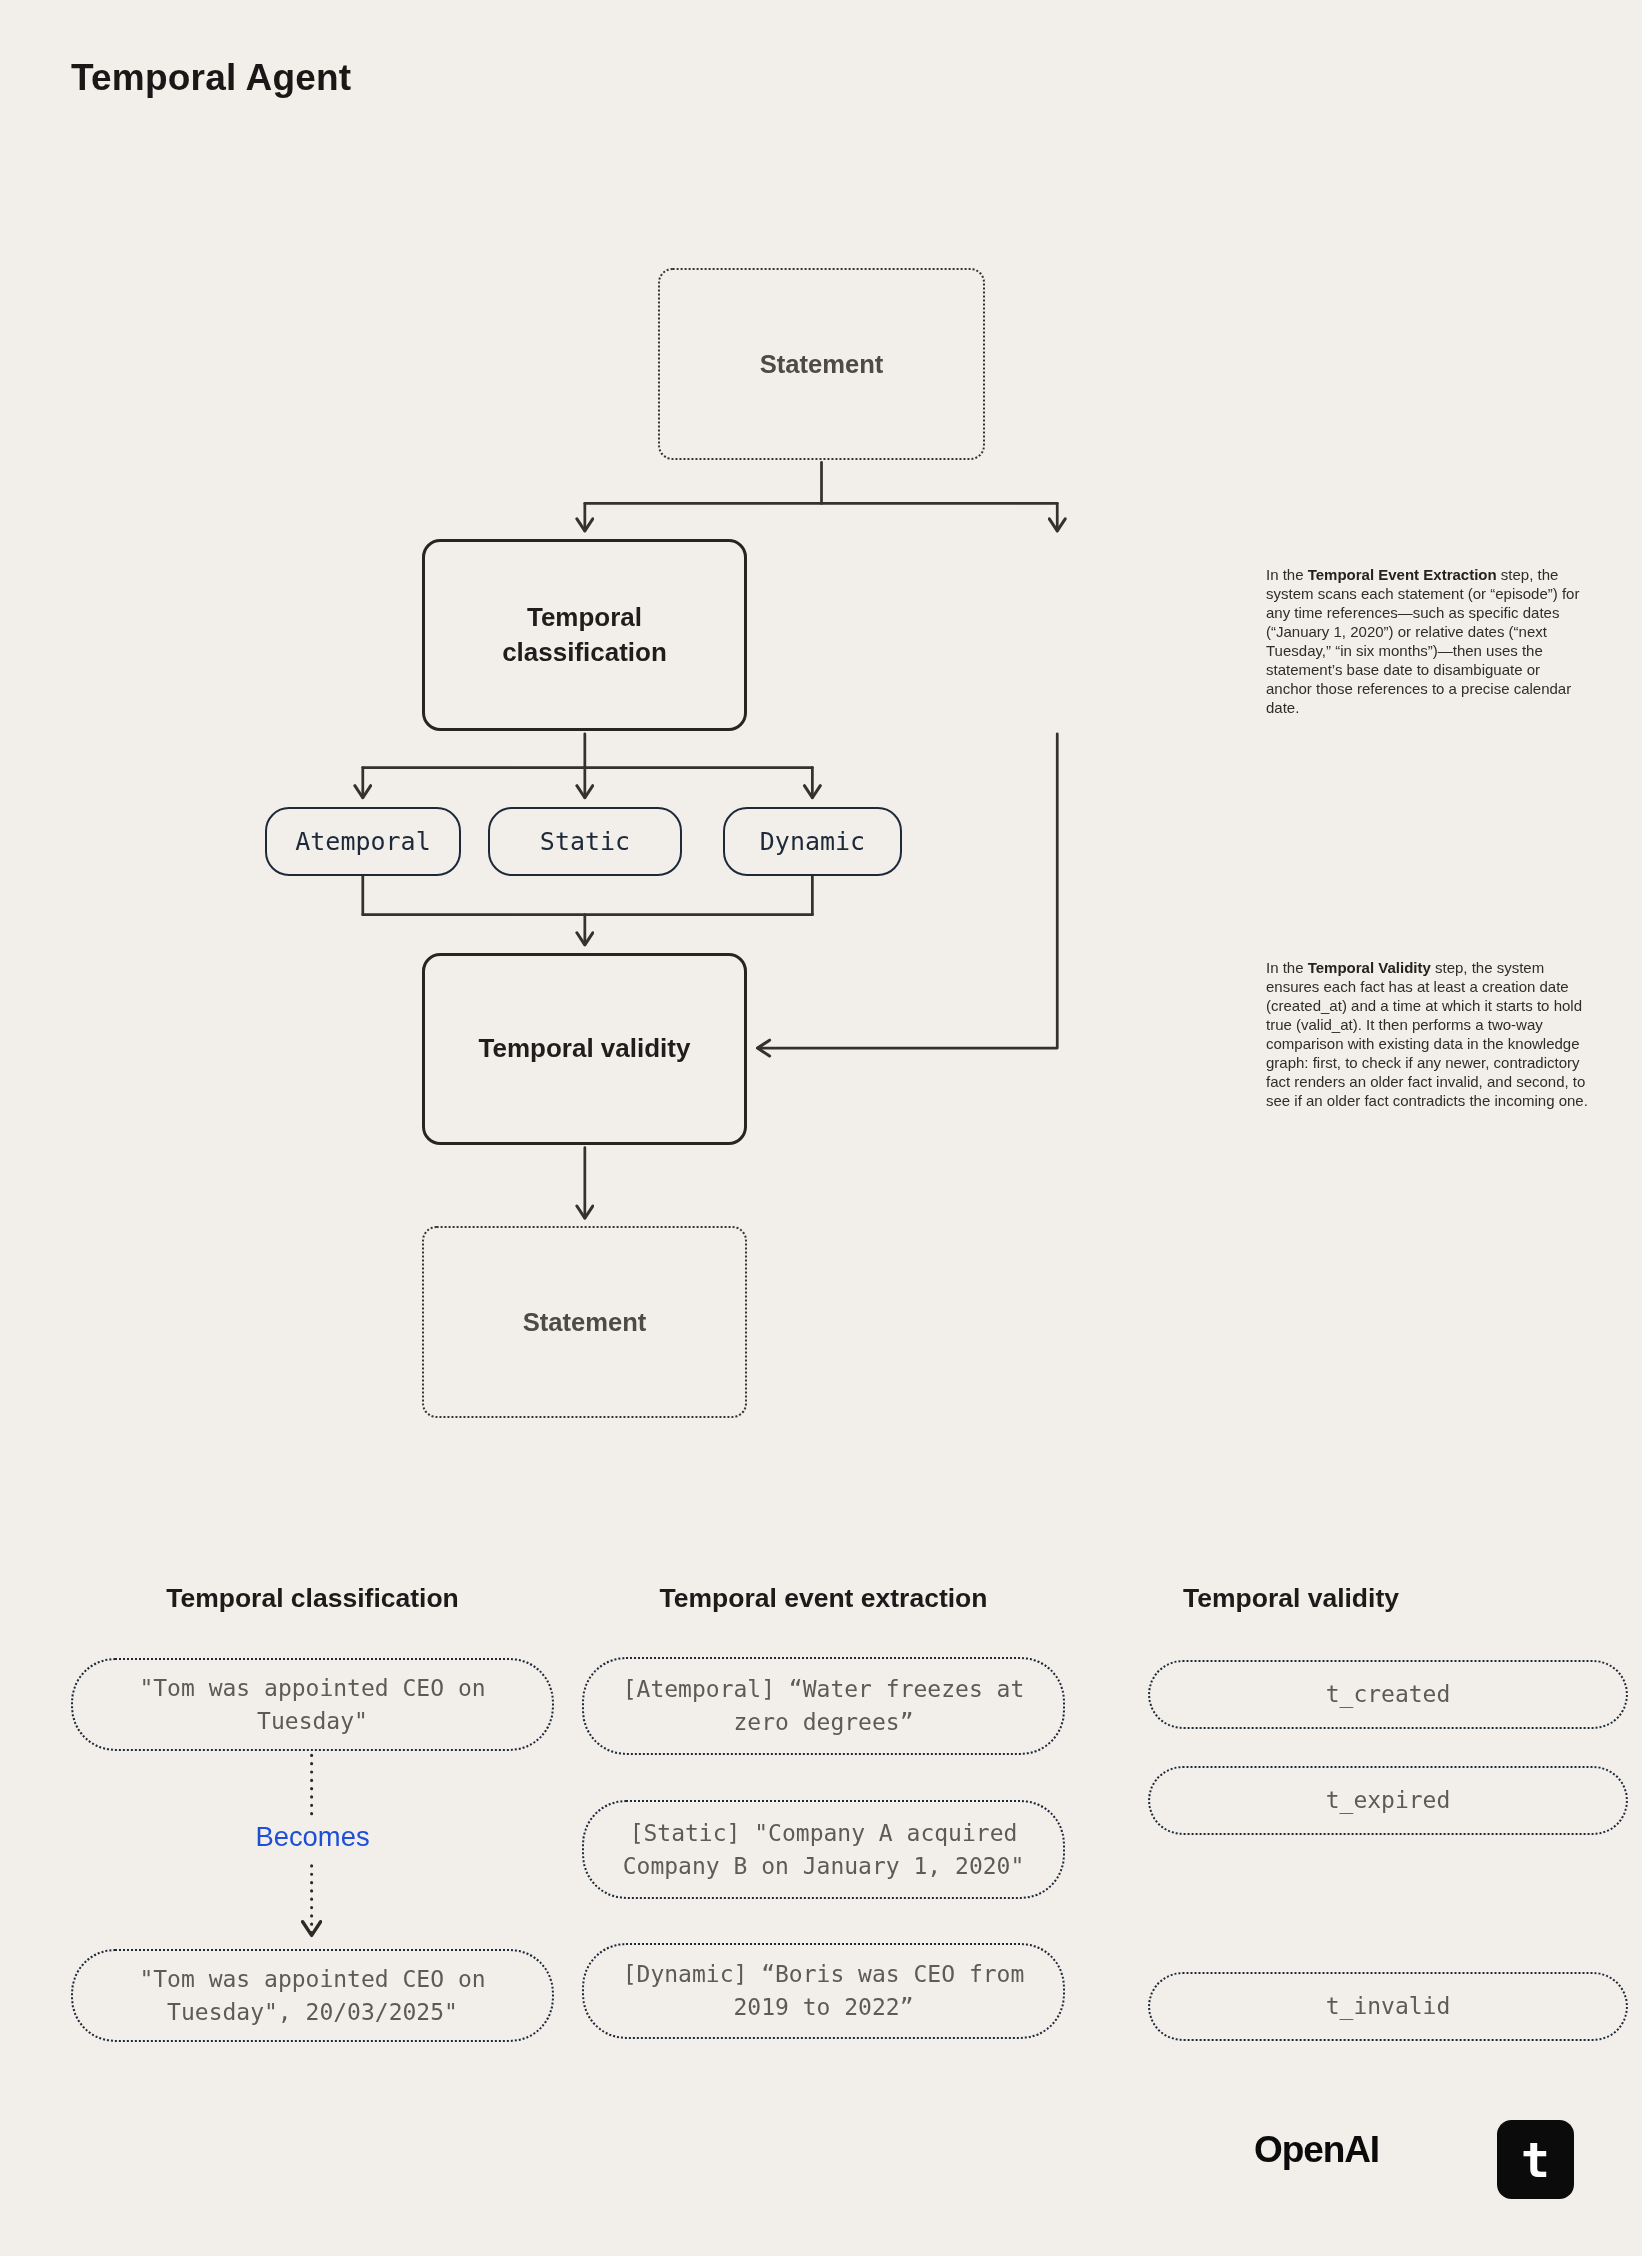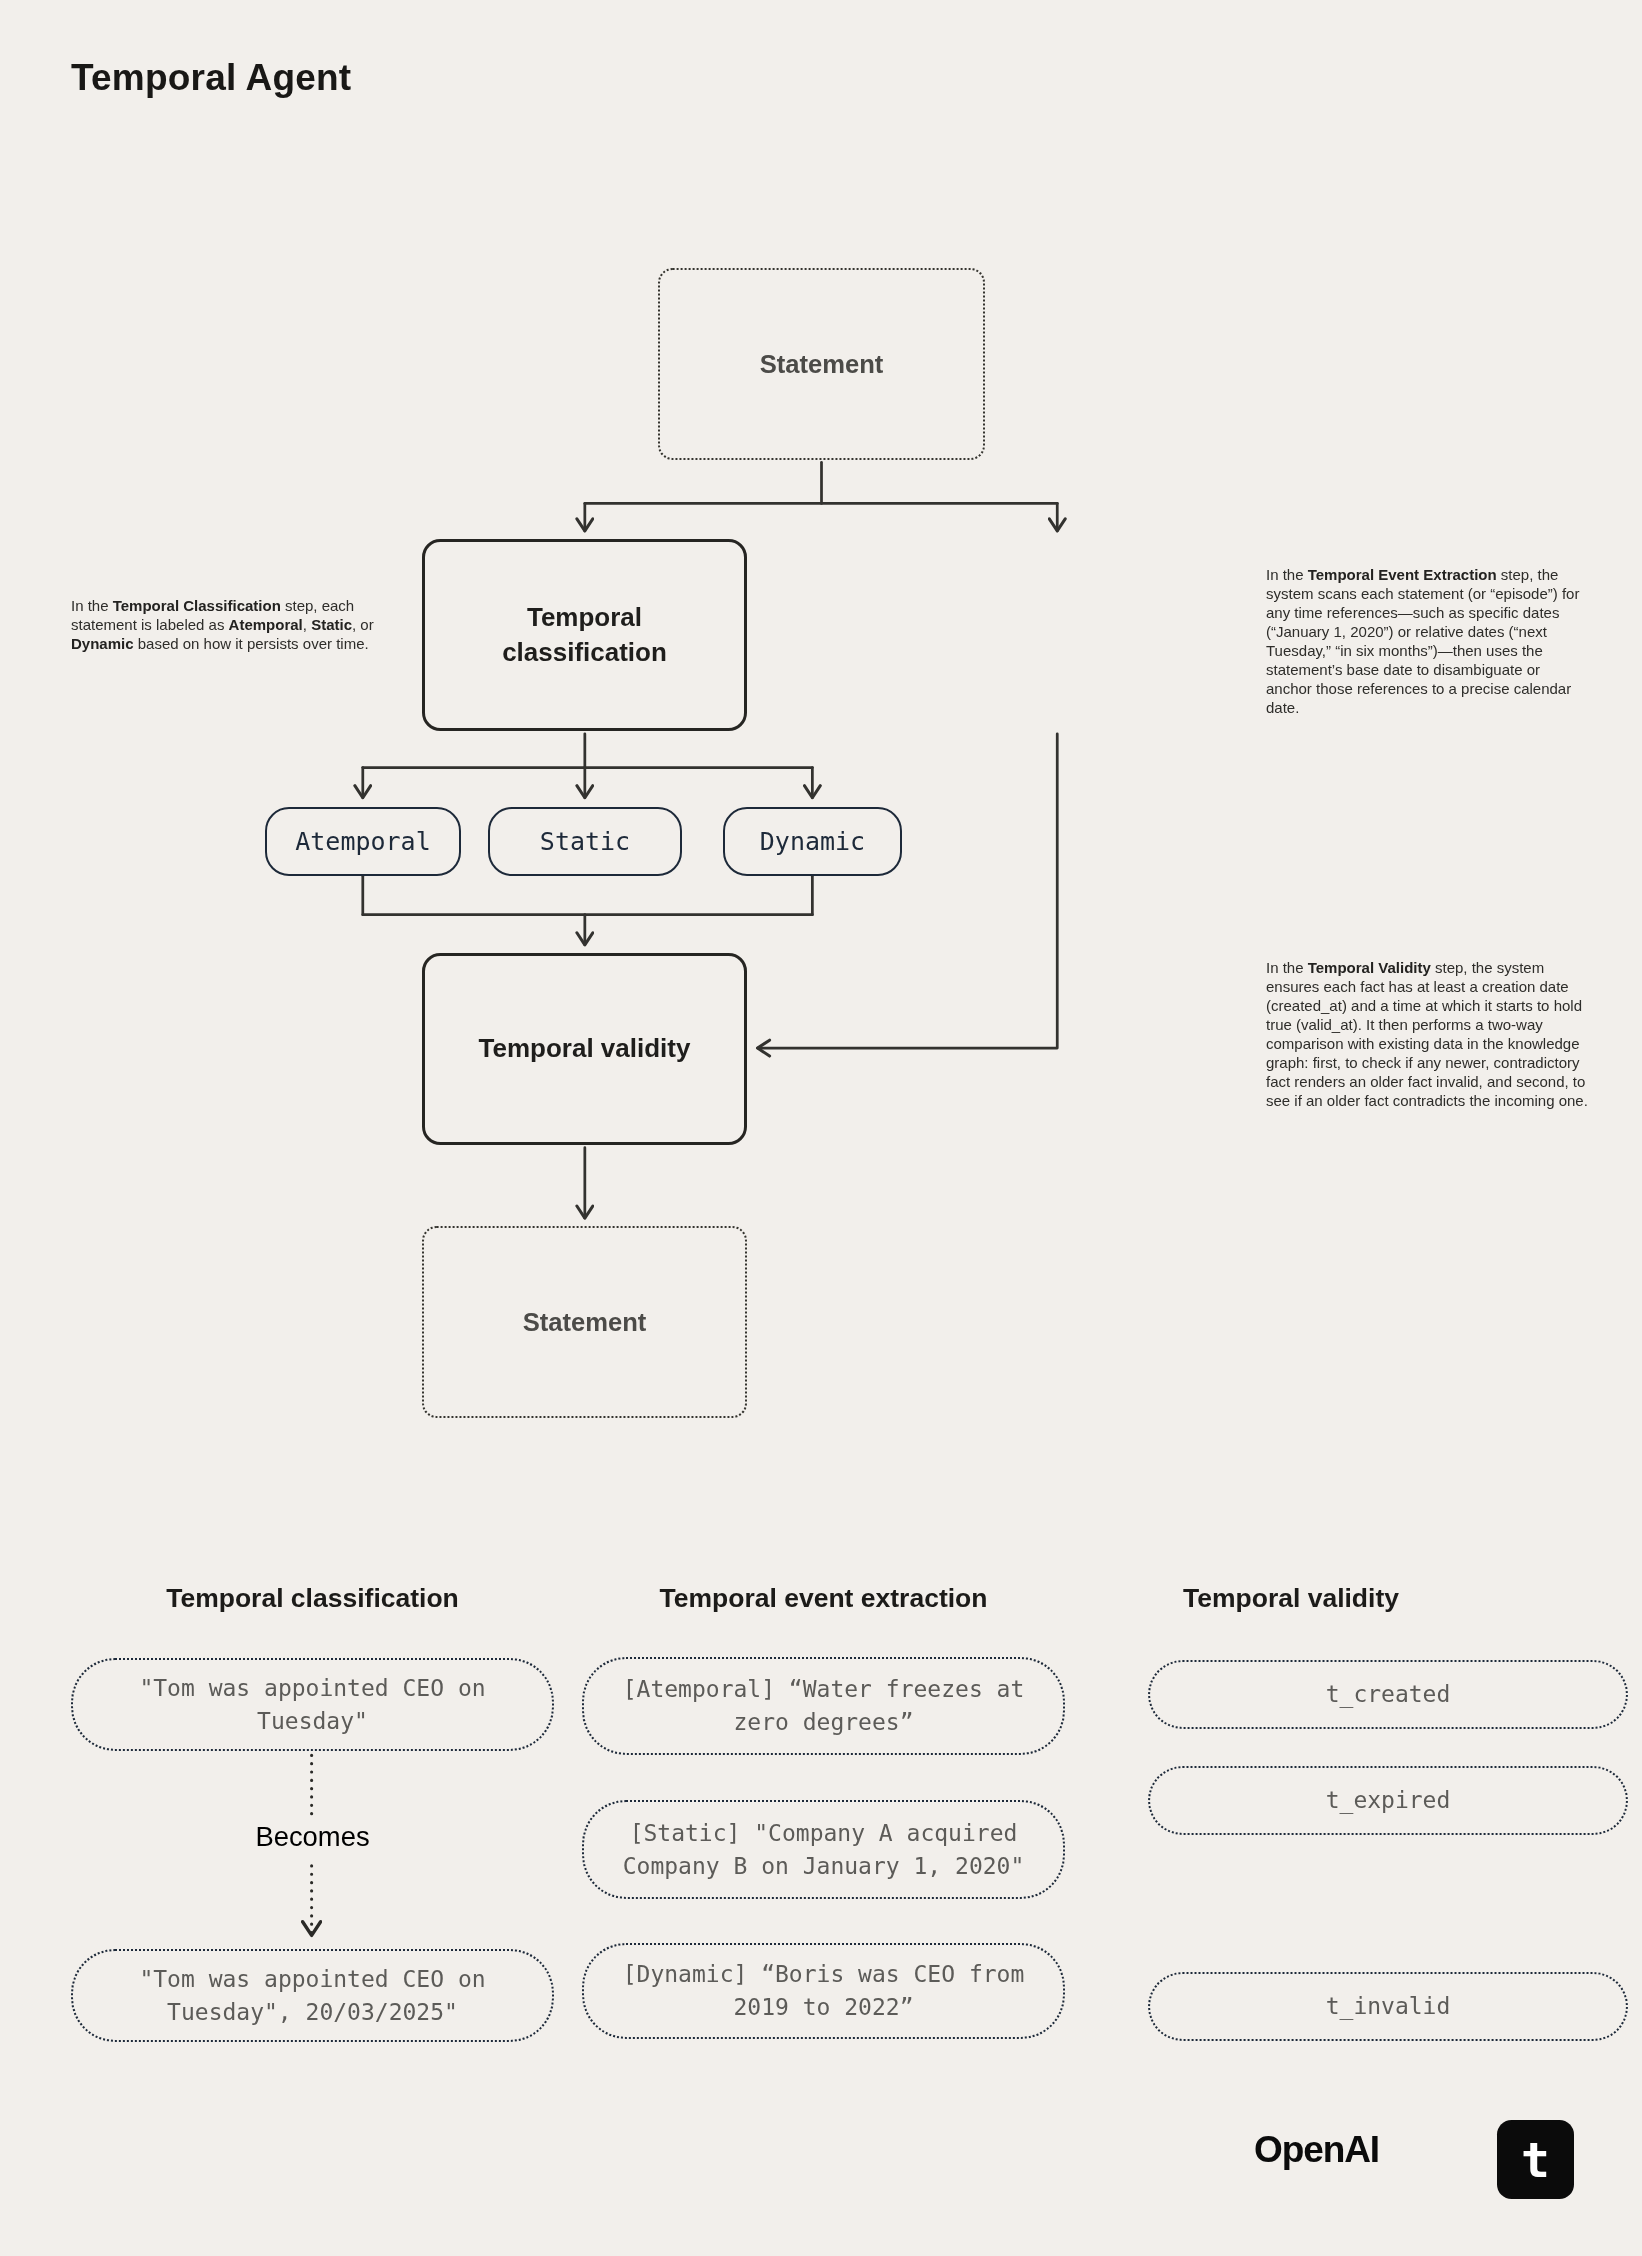--- a/index.html
+++ b/index.html
@@ -34,21 +34,21 @@
   .col-header{z-index:1;font-size:26.5px;font-weight:bold;color:#1c1b19;text-align:center;top:1583px;}
   .ex-box{
     z-index:1;display:flex;align-items:center;justify-content:center;text-align:center;
     border:2.3px dotted #1d2939;border-radius:44px;background:transparent;
     font-family:"DejaVu Sans Mono",monospace;font-size:23px;line-height:33px;color:#5c5b58;
     padding:0 12.8px;
   }
   .ex-pill{border-radius:35px;height:69px;width:480px;left:1148px;}
   .becomes{
     z-index:1;left:71px;width:483px;top:1821px;text-align:center;
-    font-size:27.4px;color:#000000;
+    font-size:27.4px;color:#1d4ed8;
   }
   .brand{left:1254px;top:2129px;z-index:1;font-size:37px;font-weight:bold;color:#0b0b0b;letter-spacing:-1.1px;}
   .badge{
     left:1497px;top:2120px;width:77px;height:79px;z-index:1;
     background:#0b0b0b;border-radius:14.6px;display:flex;align-items:center;justify-content:center;
     color:#ffffff;font-family:"DejaVu Sans Mono",monospace;font-weight:bold;font-size:48px;
   }
 </style>
 </head>
 <body>
@@ -109,21 +109,20 @@
   </div>
 
   <div class="abs node node-solid" style="left:422px;top:953px;width:325px;height:192px;padding:0 27.4px;">
     <span>Temporal validity</span>
   </div>
 
   <div class="abs node node-dotted" style="left:422px;top:1226px;width:325px;height:192px;">
     <span>Statement</span>
   </div>
 
-  <div class="abs note" style="left:71px;top:596px;width:303px;"><span>In the </span><b>Temporal Classification</b><span> step, each statement is labeled as </span><b>Atemporal</b><span>, </span><b>Static</b><span>, or </span><b>Dynamic</b><span> based on how it persists over time.</span></div>
 
   <div class="abs note" style="left:1266px;top:565px;width:315px;"><span>In the </span><b>Temporal Event Extraction</b><span> step, the system scans each statement (or “episode”) for any time references—such as specific dates (“January 1, 2020”) or relative dates (“next Tuesday,” “in six months”)—then uses the statement’s base date to disambiguate or anchor those references to a precise calendar date.</span></div>
 
   <div class="abs note" style="left:1266px;top:958px;width:325px;"><span>In the </span><b>Temporal Validity</b><span> step, the system ensures each fact has at least a creation date (created_at) and a time at which it starts to hold true (valid_at). It then performs a two-way comparison with existing data in the knowledge graph: first, to check if any newer, contradictory fact renders an older fact invalid, and second, to see if an older fact contradicts the incoming one.</span></div>
 
   <div class="abs col-header" style="left:71px;width:483px;">Temporal classification</div>
   <div class="abs col-header" style="left:582px;width:483px;">Temporal event extraction</div>
   <div class="abs col-header" style="left:1051px;width:480px;">Temporal validity</div>
 
   <div class="abs ex-box" style="left:71px;top:1658px;width:483px;height:93px;">"Tom was appointed CEO on Tuesday"</div>

